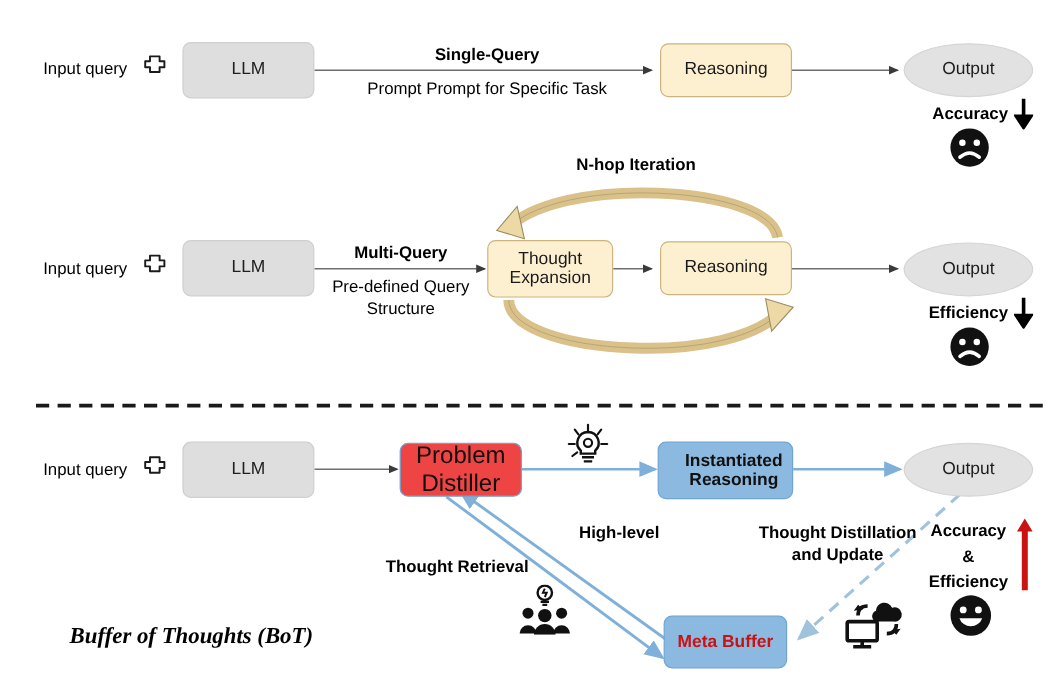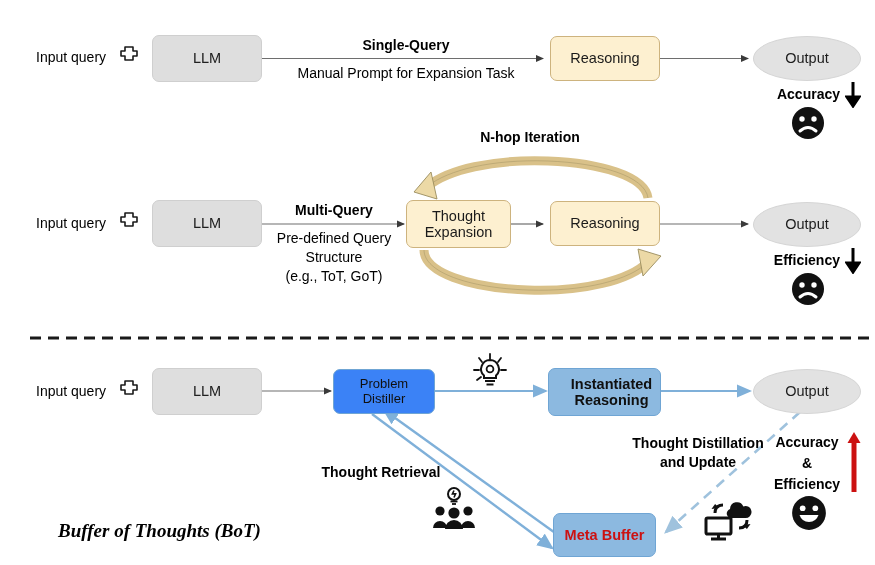--- a/index.html
+++ b/index.html
@@ -6,21 +6,21 @@
   body{font-family:"Liberation Sans", sans-serif; color:#000;}
   #stage{position:relative;width:875px;height:565px;background:#fff;overflow:hidden;}
   #svg-layer{position:absolute;left:0;top:0;width:875px;height:565px;pointer-events:none;}
 
   .node{position:absolute;box-sizing:border-box;display:flex;align-items:center;justify-content:center;text-align:center;line-height:1.12;}
   .rbox{border-radius:7px;justify-content:center;}
   .gray{background:#dedede;border:1px solid #cfcfcf;color:#202020;font-size:14.5px;}
   .cream{background:#fdf0d0;border:1.3px solid #d6b濃;}
   .cream{background:#fdf0d0;border:1.3px solid #cdb37e;color:#1a1a1a;font-size:14.5px;}
   .blue{background:#8cb9e0;border:1.2px solid #6fa5d4;color:#101010;font-size:14.5px;font-weight:bold;}
-  .blue-plain{background:#3b82f6;border:1.2px solid #6fa5d4;color:#101010;font-size:13px;font-weight:normal;}
+  .blue-plain{background:#ef4444;border:1.2px solid #6fa5d4;color:#101010;font-size:20px;font-weight:normal;}
   .ellipse{background:#e2e2e2;border:1px solid #d5d5d5;border-radius:50%;color:#1c1c1c;font-size:14.5px;}
 
   .txt{position:absolute;text-align:center;line-height:1.3;color:#000;}
   .bold{font-weight:bold;}
   .lbl-md{font-size:14px;}
   .meta-red{color:#cc1111;font-weight:bold;font-size:14.5px;}
   .title-bot{position:absolute;font-family:"Liberation Serif", serif;font-style:italic;font-weight:bold;font-size:19px;color:#000;}
 
   .icon{position:absolute;}
   .emoji-face{position:absolute;}
@@ -77,21 +77,21 @@
   <div class="txt lbl-md" style="left:36px;top:48px;width:78px;text-align:left;">Input query</div>
   <svg class="icon" style="left:117px;top:44px;" width="24" height="26" viewBox="0 0 24 26">
     <path d="M8 3 h8 v4 h4 v5 h-4 v4 h-8 v-4 h-4 v-5 h4 z" fill="#fff" stroke="#1a1a1a" stroke-width="1.6" stroke-linejoin="round"></path>
   </svg>
 
   <div class="node rbox gray" style="left:152px;top:35px;width:110px;height:47px;">
     <span>LLM</span>
   </div>
 
   <div class="txt bold lbl-md" style="left:288px;top:36px;width:236px;">Single-Query</div>
-  <div class="txt lbl-md" style="left:283px;top:64px;width:246px;">Manual Prompt for Expansion Task</div>
+  <div class="txt lbl-md" style="left:283px;top:64px;width:246px;">Prompt Prompt for Specific Task</div>
 
   <div class="node rbox cream" style="left:550px;top:36px;width:110px;height:45px;">
     <span>Reasoning</span>
   </div>
 
   <div class="node ellipse" style="left:753px;top:36px;width:108px;height:45px;">
     <span>Output</span>
   </div>
 
   <div class="txt bold lbl-md" style="left:744px;top:85px;width:96px;text-align:right;">Accuracy</div>
@@ -110,21 +110,20 @@
     <path d="M8 3 h8 v4 h4 v5 h-4 v4 h-8 v-4 h-4 v-5 h4 z" fill="#fff" stroke="#1a1a1a" stroke-width="1.6" stroke-linejoin="round"></path>
   </svg>
 
   <div class="node rbox gray" style="left:152px;top:200px;width:110px;height:47px;">
     <span>LLM</span>
   </div>
 
   <div class="txt bold lbl-md" style="left:266px;top:201px;width:136px;">Multi-Query</div>
   <div class="txt lbl-md" style="left:262px;top:229px;width:144px;">Pre-defined Query</div>
   <div class="txt lbl-md" style="left:262px;top:248px;width:144px;">Structure</div>
-  <div class="txt lbl-md" style="left:262px;top:267px;width:144px;">(e.g., ToT, GoT)</div>
 
   <div class="txt bold lbl-md" style="left:430px;top:128px;width:200px;">N-hop Iteration</div>
 
   <div class="node rbox cream" style="left:406px;top:200px;width:105px;height:48px;flex-direction:column;">
     <span>Thought</span>
     <span>Expansion</span>
   </div>
 
   <div class="node rbox cream" style="left:550px;top:201px;width:110px;height:45px;">
     <span>Reasoning</span>
@@ -182,20 +181,21 @@
   <div class="node ellipse" style="left:753px;top:369px;width:108px;height:45px;">
     <span>Output</span>
   </div>
 
   <div class="node rbox blue" style="left:553px;top:513px;width:103px;height:44px;background:#8cb9e0;">
     <span class="meta-red">Meta Buffer</span>
   </div>
 
   <div class="txt bold lbl-md" style="left:300px;top:463px;width:162px;">Thought Retrieval</div>
 
+  <div class="txt bold lbl-md" style="left:460px;top:434px;width:112px;">High-level</div>
 
   <div class="txt bold lbl-md" style="left:613px;top:434px;width:170px;">Thought Distillation</div>
   <div class="txt bold lbl-md" style="left:613px;top:453px;width:170px;">and Update</div>
 
   <svg class="icon" style="left:428px;top:487px;" width="52" height="42" viewBox="0 0 52 42">
     <circle cx="26" cy="7" r="6" fill="none" stroke="#111" stroke-width="2"></circle>
     <path d="M26 3.5 l-1.6 3.4 h3.2 l-1.6 3.6" stroke="#111" stroke-width="1.6" fill="none"></path>
     <line x1="22.5" y1="14.5" x2="29.5" y2="14.5" stroke="#111" stroke-width="1.8"></line>
     <line x1="24" y1="17" x2="28" y2="17" stroke="#111" stroke-width="1.8"></line>
     <circle cx="12" cy="24" r="4.6" fill="#111"></circle>

